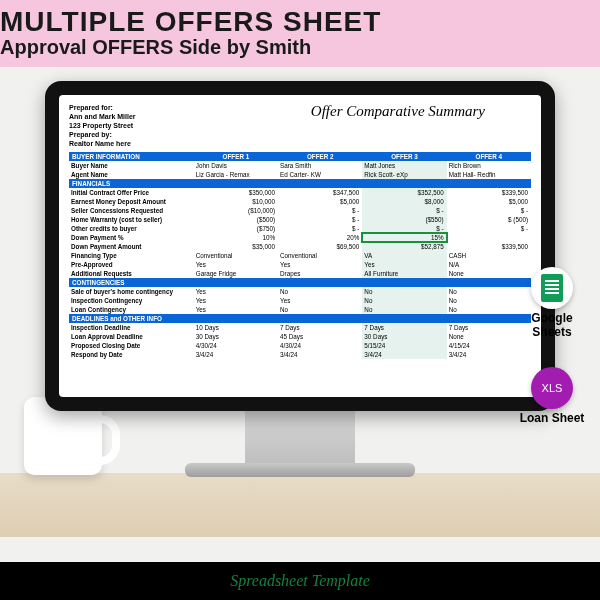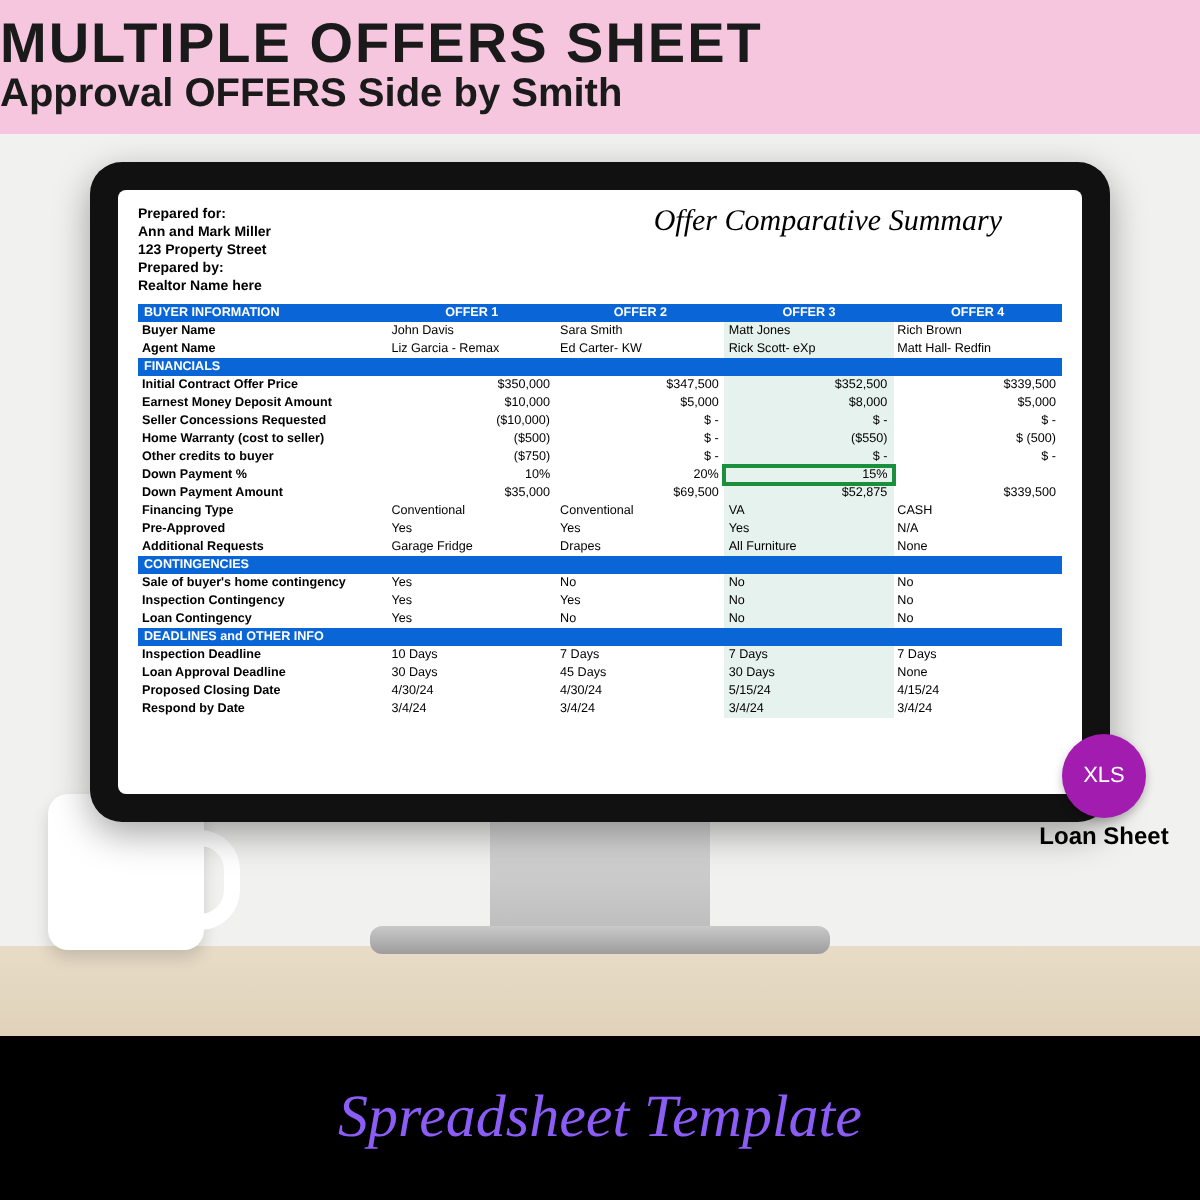--- a/index.html
+++ b/index.html
@@ -9,23 +9,23 @@
   .title-sub{font-size:20px;font-weight:600;color:#1a1a1a;margin-top:-2px}
   .title-sub b{font-weight:700}
   .stage{position:relative;height:470px}
   .monitor{position:absolute;left:50%;top:14px;transform:translateX(-50%);width:510px;height:330px;background:#111;border-radius:16px;padding:14px;box-shadow:0 6px 18px rgba(0,0,0,.35)}
   .screen{width:100%;height:100%;background:#fff;border-radius:4px;overflow:hidden;padding:8px 10px}
   .stand-neck{position:absolute;left:50%;top:344px;transform:translateX(-50%);width:110px;height:58px;background:linear-gradient(#d8d8d8,#bcbcbc);border-radius:0 0 6px 6px}
   .stand-base{position:absolute;left:50%;top:396px;transform:translateX(-50%);width:230px;height:14px;background:linear-gradient(#c9c9c9,#9d9d9d);border-radius:6px}
   .mug{position:absolute;left:24px;top:330px;width:78px;height:78px;background:#fff;border-radius:10px;box-shadow:0 4px 8px rgba(0,0,0,.15)}
   .mug::after{content:"";position:absolute;right:-18px;top:18px;width:26px;height:34px;border:8px solid #fff;border-left:none;border-radius:0 20px 20px 0}
   .desk{position:absolute;left:0;right:0;top:406px;height:64px;background:linear-gradient(#e8dcc8,#ddceb3)}
-  .bottom-banner{position:absolute;left:0;right:0;bottom:0;background:#000;color:#8b5cf6;text-align:center;font-style:italic;font-family:Georgia,serif;font-size:30px;padding:24px 0}
+  .bottom-banner{position:absolute;left:0;right:0;bottom:0;background:#000;color:#15803d;text-align:center;font-style:italic;font-family:Georgia,serif;font-size:16px;padding:10px 0}
   
-  .sheet-title{font-family:Georgia,serif;font-style:italic;font-size:15px;text-align:center;margin:2px 0 4px;position:absolute;right:40px;top:6px}
+  .sheet-title{font-family:Georgia,serif;font-style:italic;font-size:15px;text-align:center;margin:2px 16px 4px;position:absolute;right:40px;top:6px}
   .prep{font-size:7px;font-weight:bold;line-height:1.3}
   table{border-collapse:collapse;width:100%;font-size:6.3px;table-layout:fixed;margin-top:4px}
   th,td{padding:1px 2px;text-align:left;white-space:nowrap;overflow:hidden}
   .sec{background:#0a66d6;color:#fff;font-weight:bold;text-align:left;padding:1px 3px}
   .ohdr{background:#0a66d6;color:#fff;font-weight:bold;text-align:center}
   .lbl{font-weight:bold}
   .c3{background:#e5f2ee}
   td.num{text-align:right;padding-right:3px}
   col.c0{width:27%} col.cx{width:18.25%}
   .badge{position:absolute;right:10px;width:76px;text-align:center;font-size:12px;font-weight:600;line-height:1.15}
@@ -218,19 +218,25 @@
               <td>3/4/24</td>
               <td>3/4/24</td>
               <td class="c3">3/4/24</td>
               <td>3/4/24</td>
             </tr>
       </tbody>
         </table>
     </div>
   </div>
 
+  <div class="badge gs">
+    <div class="circ">
+        <div class="gsheet-ico"></div>
+      </div>
+    <div>Google Sheets</div>
+  </div>
   <div class="badge xs">
     <div class="circ">XLS</div>
     <div>Loan Sheet</div>
   </div>
 </div>
 
 <div class="bottom-banner">Spreadsheet Template</div>
 
 </body></html>

